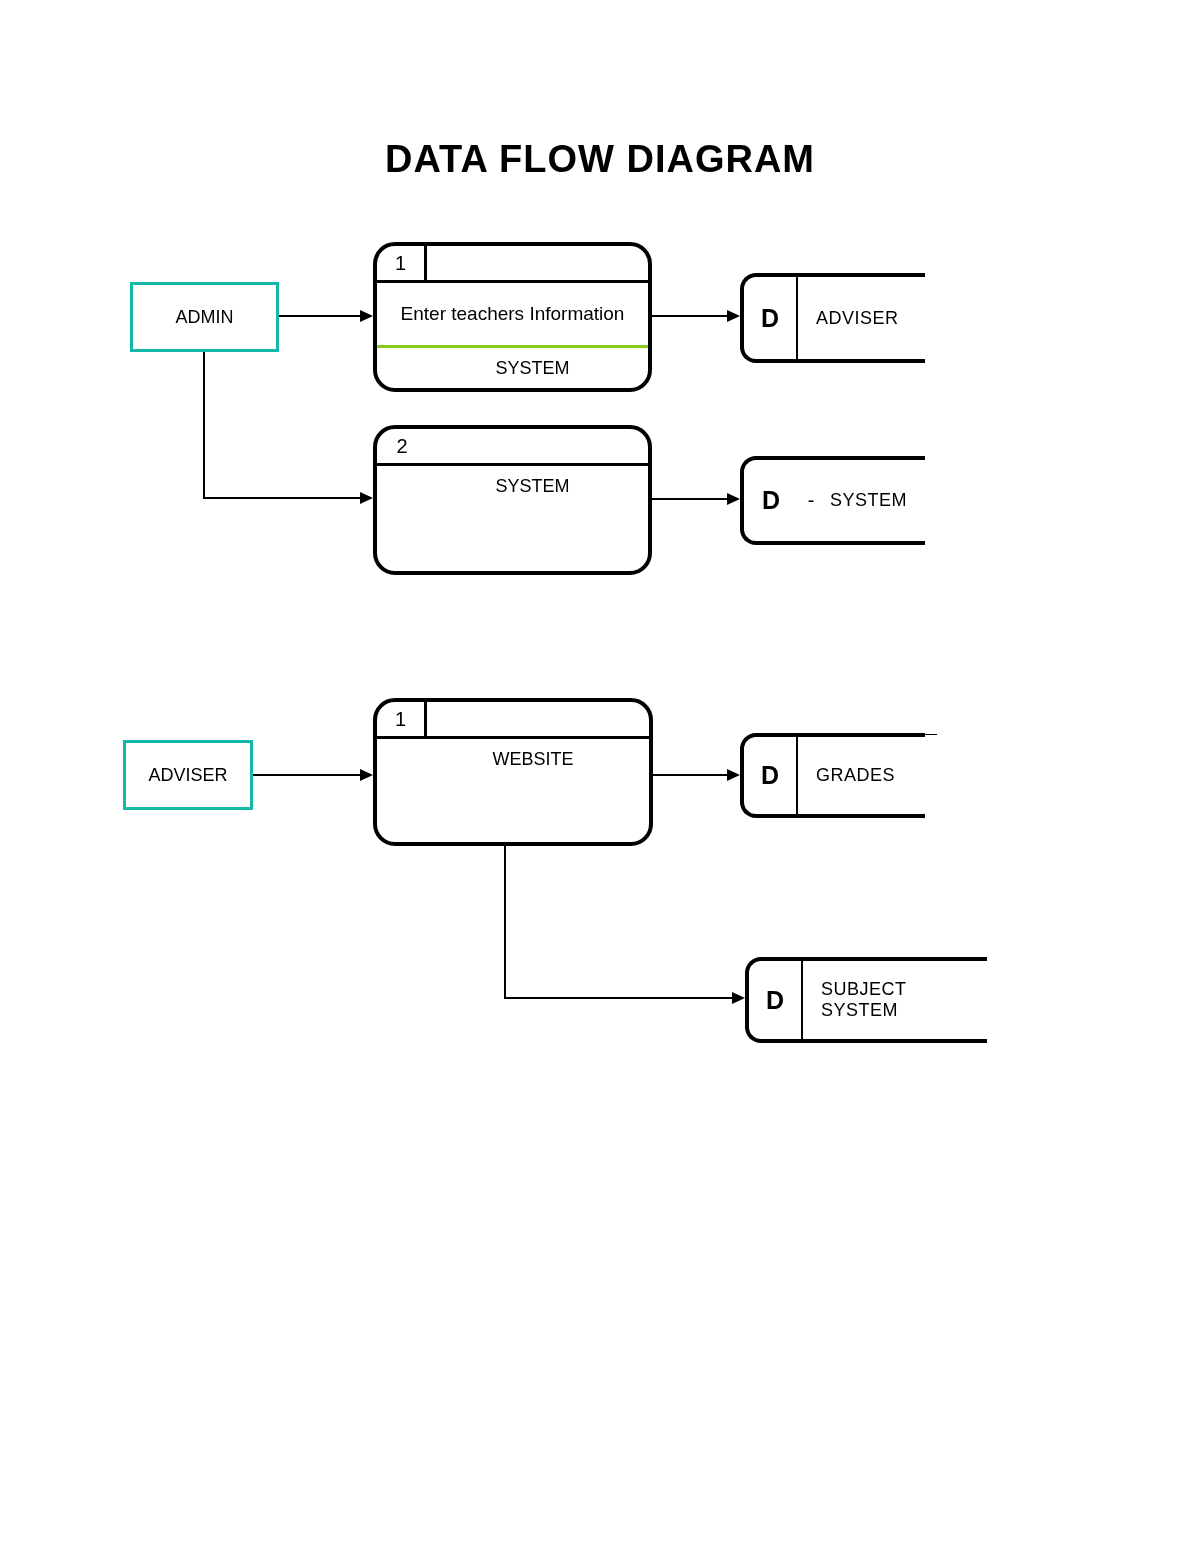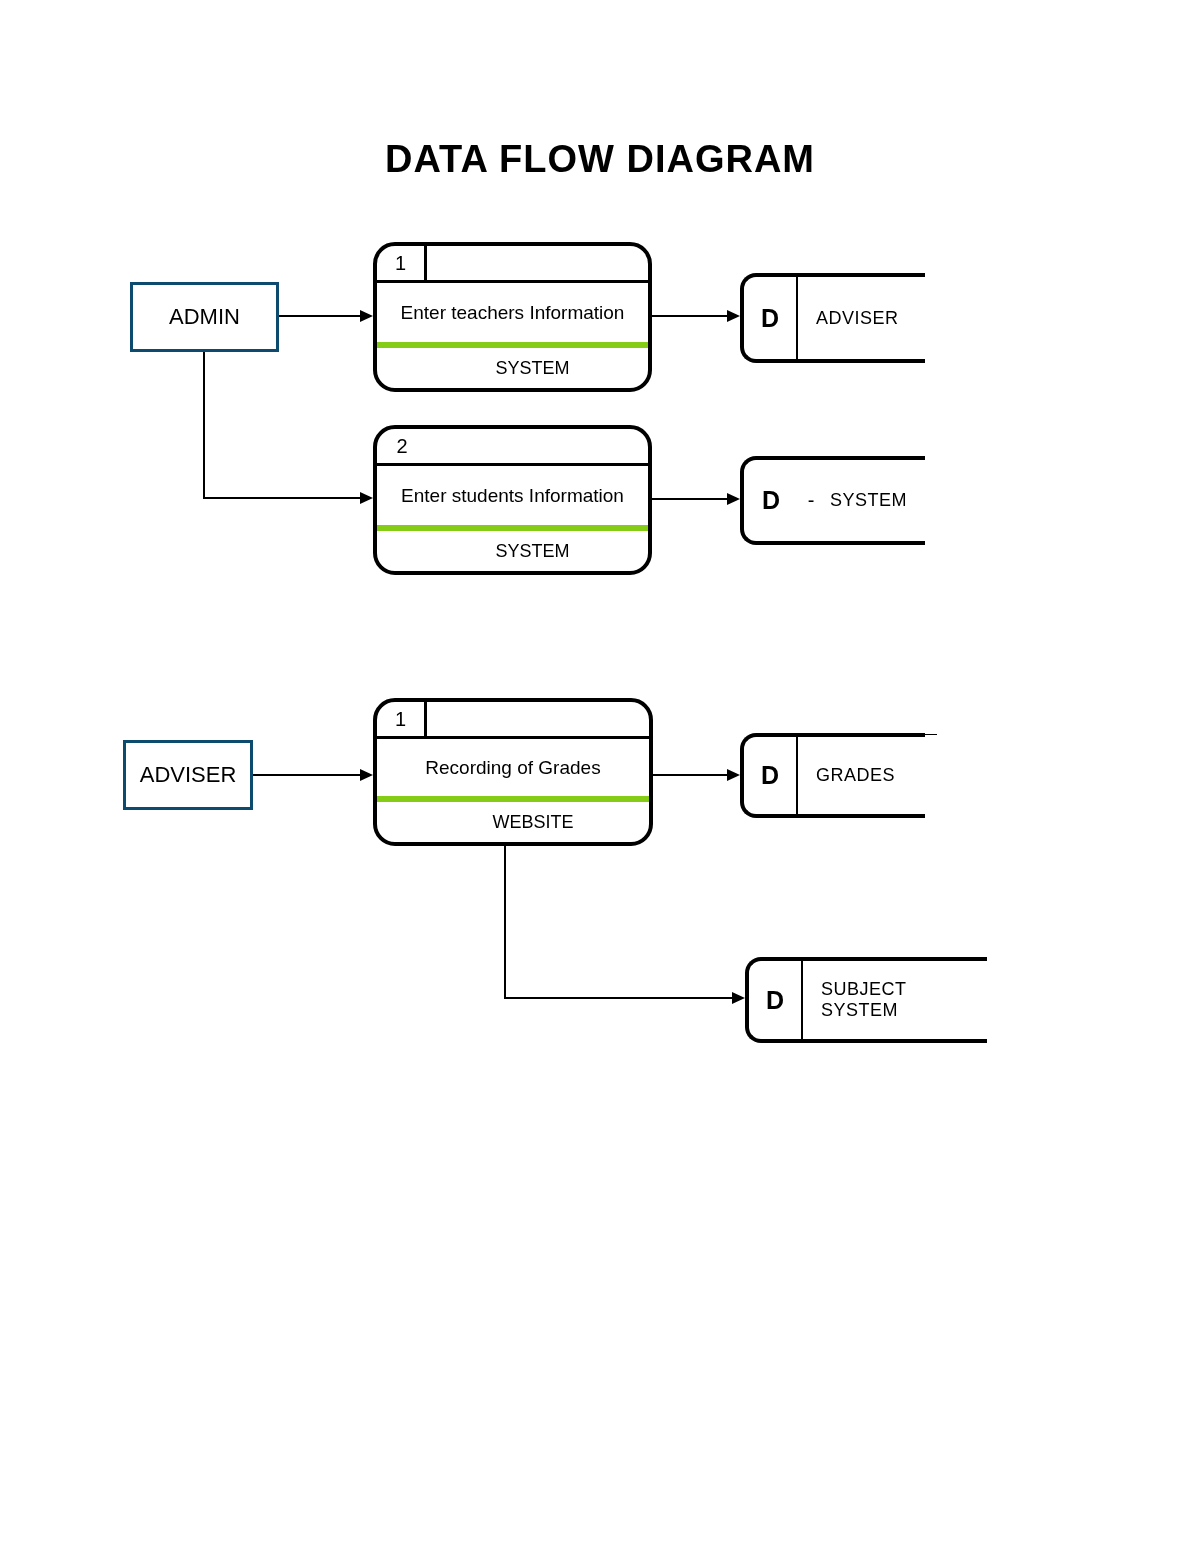--- a/index.html
+++ b/index.html
@@ -13,41 +13,41 @@
     overflow:hidden;
   }
   .title {
     position:absolute; left:0; top:138px; width:1200px;
     text-align:center;
     font-size:38px; font-weight:bold; letter-spacing:1px;
   }
   
   .entity {
     position:absolute;
-    border:3px solid #0c4a6e;
+    border:3px solid #14b8a6;
     background:#fff;
     display:flex; align-items:center; justify-content:center;
-    font-size:22px;
+    font-size:18px;
   }
   
   .process {
     position:absolute;
     border:4px solid #000;
     border-radius:22px;
     background:#fff;
     display:flex; flex-direction:column;
   }
   .p-top { height:37px; border-bottom:3px solid #000; display:flex; }
   .p-num {
     width:50px; display:flex; align-items:center; justify-content:center;
     font-size:20px;
   }
   .p-num.with-divider { border-right:3px solid #000; }
   .p-name {
-    flex:1; border-bottom:6px solid #84cc16;
+    flex:1; border-bottom:3px solid #84cc16;
     display:flex; align-items:center; justify-content:center;
     font-size:19px;
   }
   .p-footer {
     height:40px;
     display:flex; align-items:center; justify-content:center;
     font-size:18px;
     margin-left:40px;
   }
   
@@ -111,21 +111,20 @@
   <div class="h-line" style="left:279px; top:315px; width:82px;"></div>
   <div class="arrow-right" style="left:360px; top:310px;"></div>
 
   <div class="h-line" style="left:652px; top:315px; width:76px;"></div>
   <div class="arrow-right" style="left:727px; top:310px;"></div>
 
   <div class="process" style="left:373px; top:425px; width:279px; height:150px;">
     <div class="p-top">
       <div class="p-num">2</div>
     </div>
-    <div class="p-name">Enter students Information</div>
     <div class="p-footer">SYSTEM</div>
   </div>
 
   <div class="store" style="left:740px; top:456px; width:185px; height:89px;">
     <div class="store-id">D</div>
     <div class="store-sep">-</div>
     <div class="store-label" style="padding-left:6px;">SYSTEM</div>
   </div>
 
   <div class="v-line" style="left:203px; top:352px; height:147px;"></div>
@@ -136,21 +135,20 @@
   <div class="arrow-right" style="left:727px; top:493px;"></div>
 
   <div class="entity" style="left:123px; top:740px; width:130px; height:70px;">
     <span>ADVISER</span>
   </div>
 
   <div class="process" style="left:373px; top:698px; width:280px; height:148px;">
     <div class="p-top">
       <div class="p-num with-divider">1</div>
     </div>
-    <div class="p-name">Recording of Grades</div>
     <div class="p-footer">WEBSITE</div>
   </div>
 
   <div class="store" style="left:740px; top:733px; width:185px; height:85px;">
     <div class="store-id with-divider">D</div>
     <div class="store-label">GRADES</div>
   </div>
 
   <div class="thin-line" style="left:905px; top:734px; width:32px;"></div>
 

